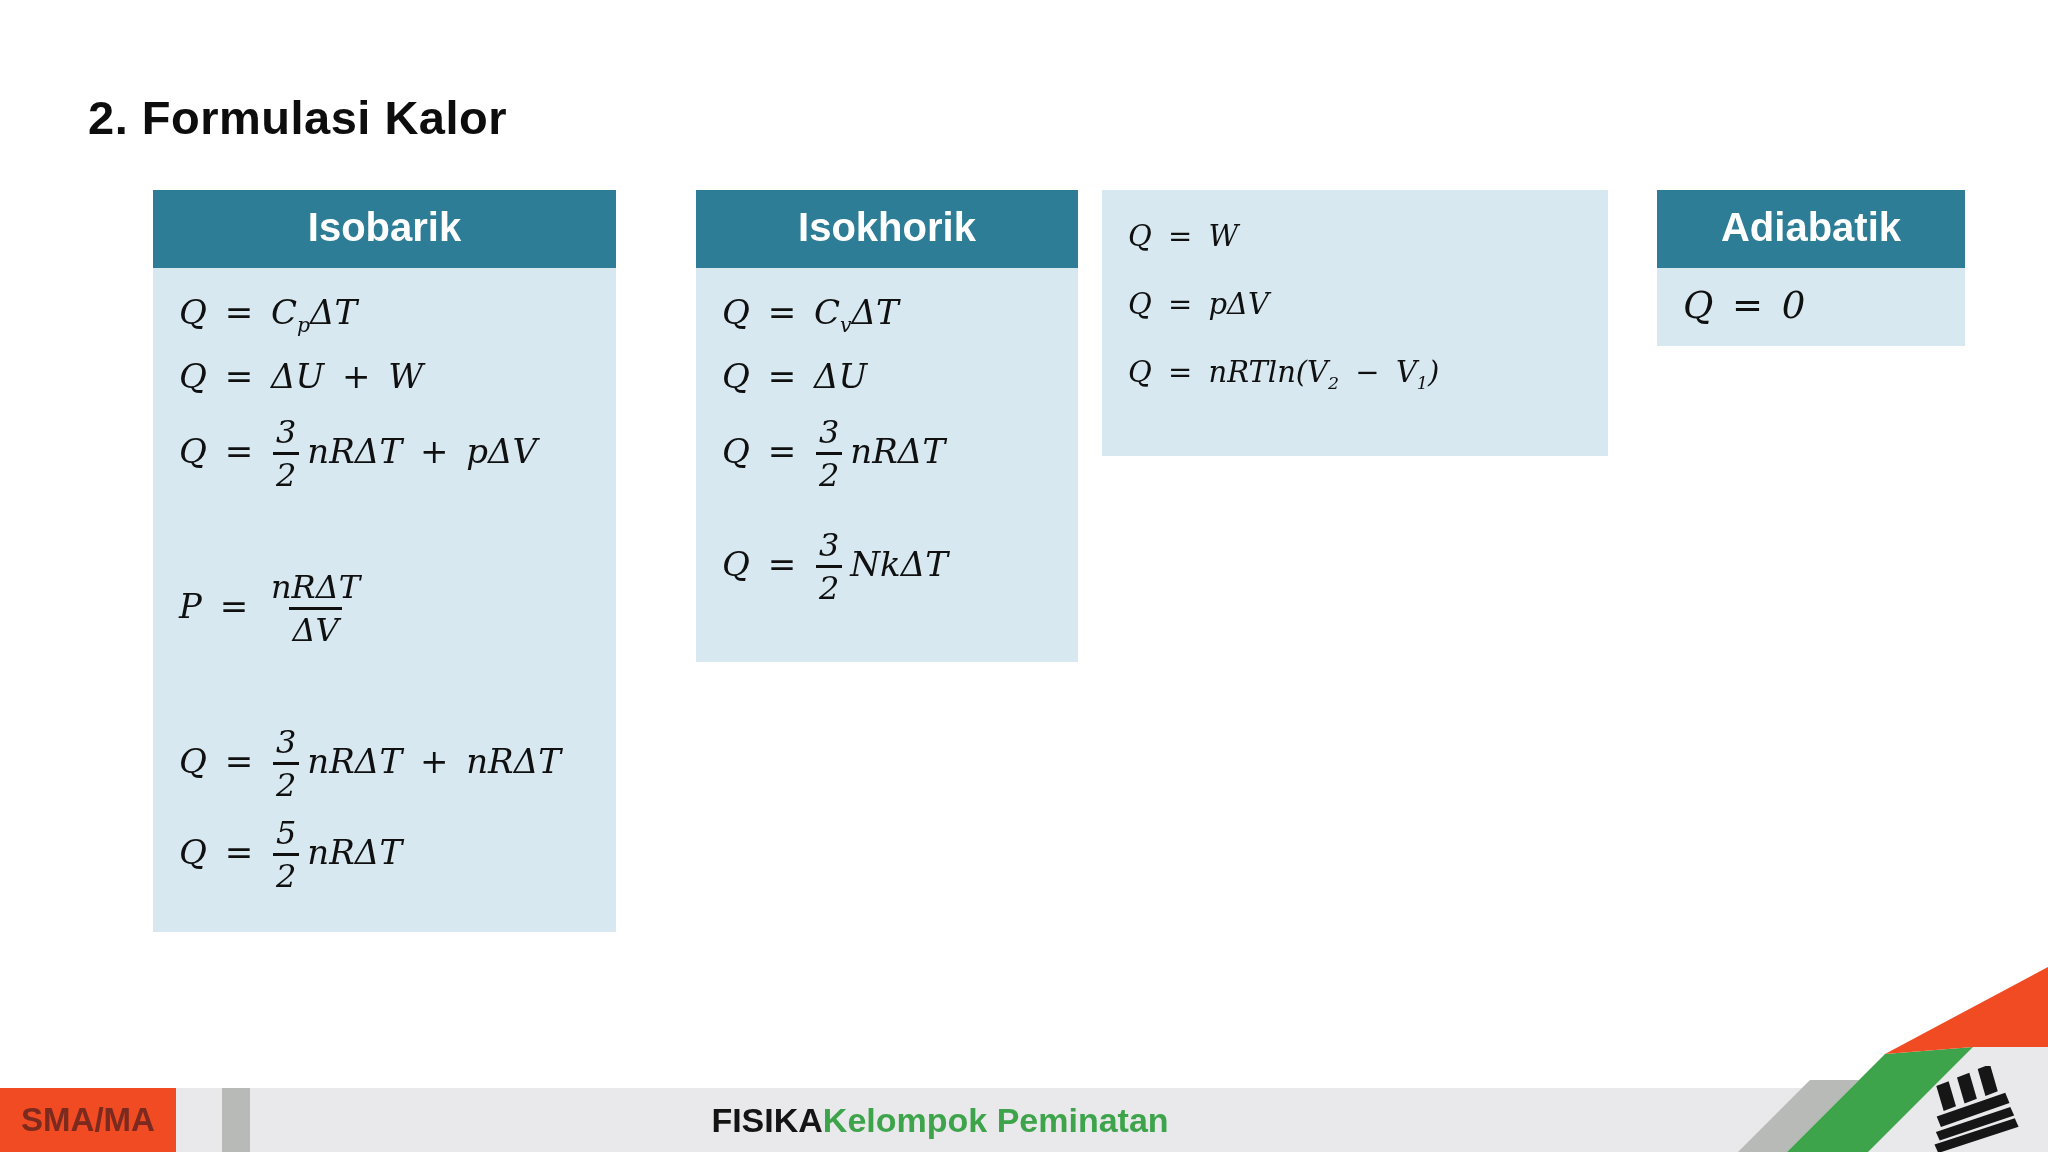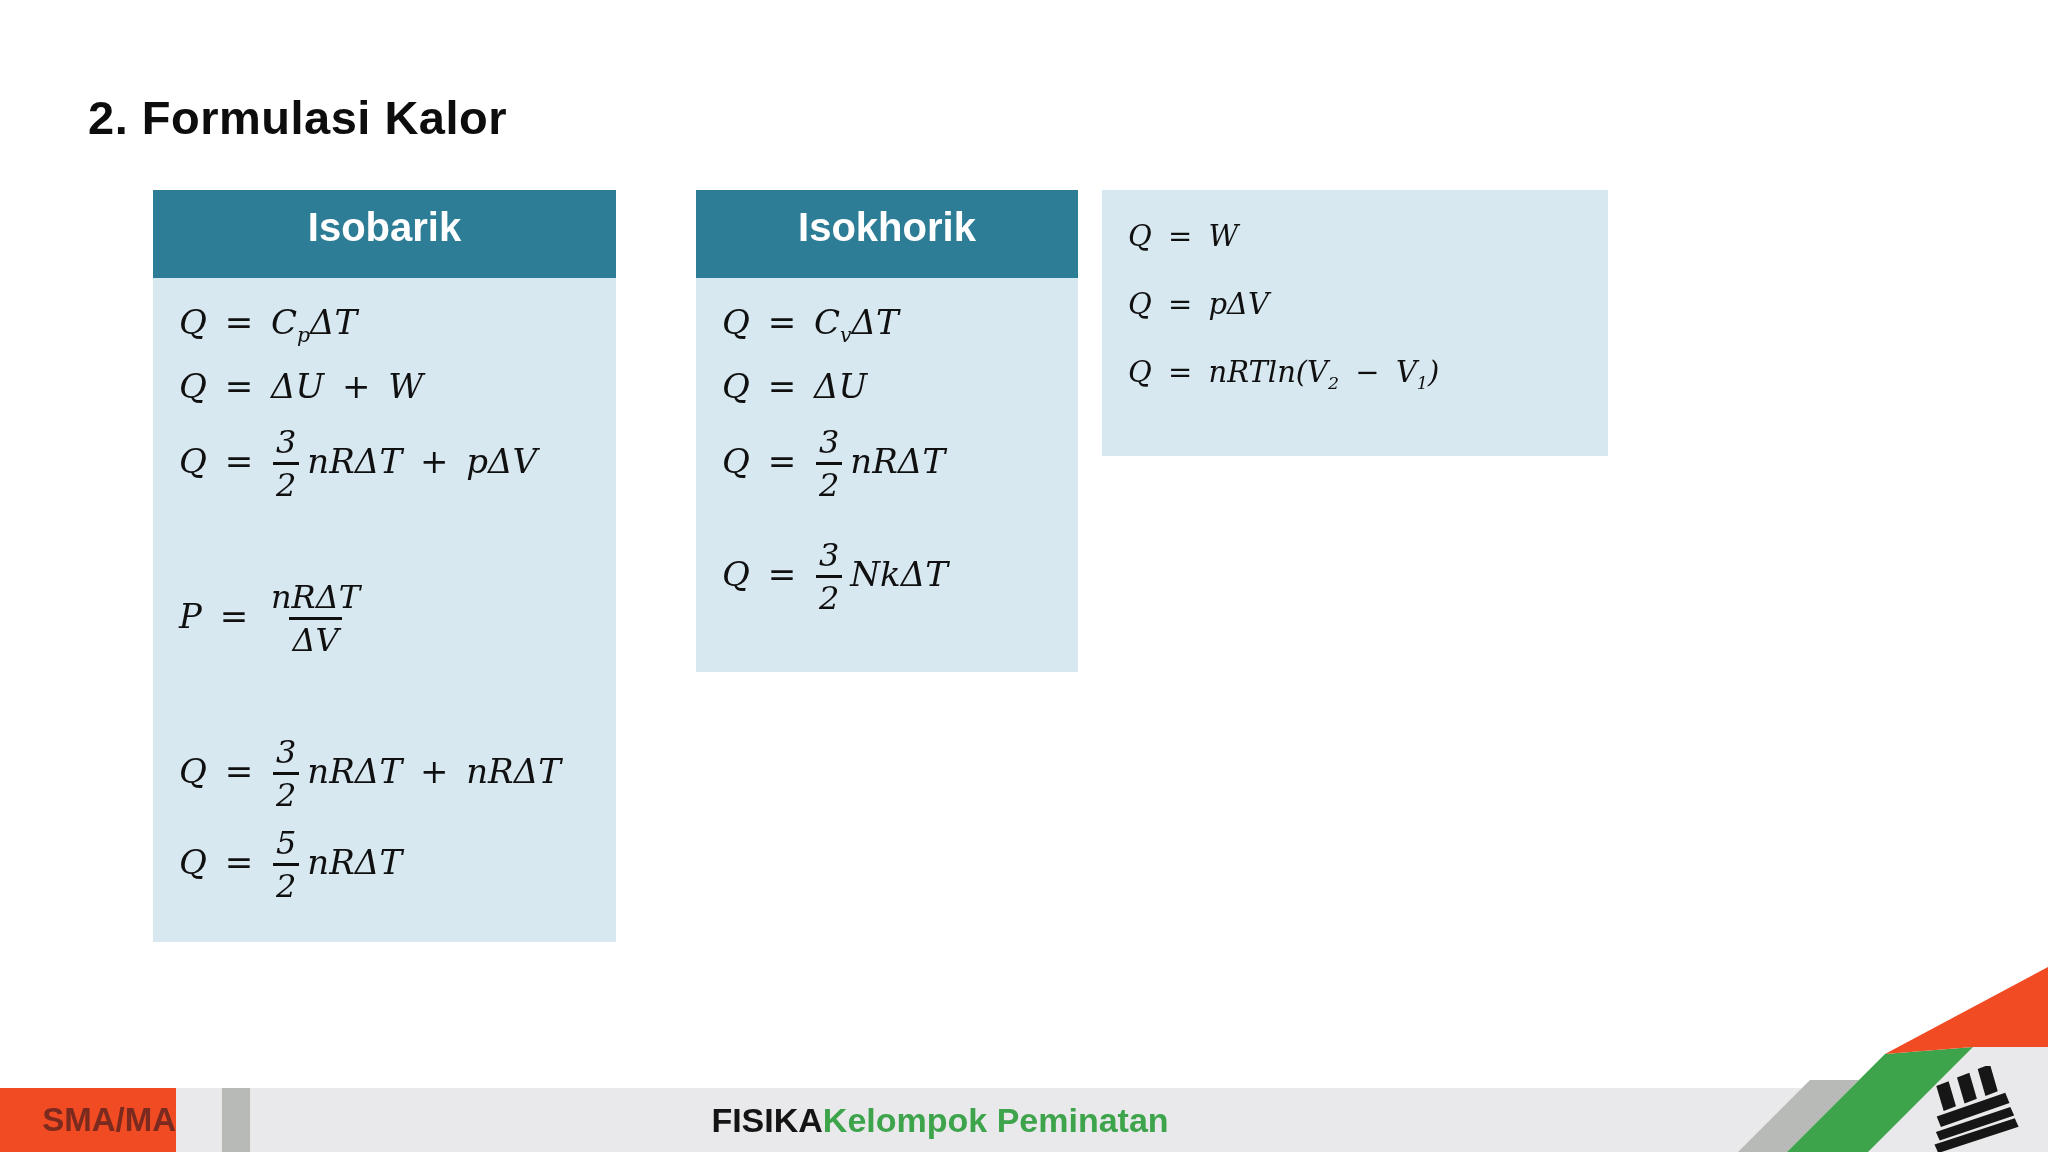--- a/index.html
+++ b/index.html
@@ -11,21 +11,21 @@
   .slide{position:relative;width:2048px;height:1152px;background:#ffffff;overflow:hidden;
          font-family:"Liberation Sans",sans-serif;}
   .title{position:absolute;left:88px;top:90px;margin:0;font-size:47px;font-weight:bold;
          color:#0d0d0d;letter-spacing:0.5px;}
   
   .col{position:absolute;top:190px;}
   .col-0{left:153px;width:463px;}
   .col-1{left:696px;width:382px;}
   .col-2{left:1102px;width:506px;}
   .col-3{left:1657px;width:308px;}
-  .col-head{height:88px;line-height:74px;text-align:center;background:var(--header-teal,#2D7D96);
+  .col-head{height:78px;line-height:74px;text-align:center;background:var(--header-teal,#2D7D96);
             color:#ffffff;font-size:40px;font-weight:bold;}
   .col-body{background:var(--panel-blue,#D7E8F0);padding:12px 2px 0 26px;overflow:hidden;}
   .col-0 .col-body{height:664px;}
   .col-1 .col-body{height:394px;}
   .col-2 .col-body{height:266px;}
   .col-3 .col-body{height:78px;padding-top:4px;}
   .formula{font-family:"DejaVu Serif",serif;font-style:italic;color:#101010;
            font-size:34px;line-height:64px;word-spacing:7px;white-space:nowrap;}
   .col-2 .formula{font-size:29px;line-height:68px;}
   .col-3 .formula{font-size:37px;line-height:68px;}
@@ -39,21 +39,21 @@
   
   .footer-bar{position:absolute;left:0;top:1088px;width:2048px;height:64px;
               background:var(--footer-gray,#E9E9EB);z-index:1;}
   .corner-decor{position:absolute;left:0;top:0;z-index:2;pointer-events:none;}
   .poly-corner{fill:var(--footer-gray,#E9E9EB);}
   .poly-gray{fill:var(--stripe-gray,#B7BAB6);}
   .poly-green{fill:var(--accent-green,#3EA44B);}
   .poly-orange{fill:var(--accent-orange,#F04B23);}
   .level-badge{position:absolute;left:0;top:1088px;width:176px;height:64px;z-index:3;
                background:var(--accent-orange,#F04B23);color:var(--badge-text,#7A2A1E);
-               font-size:33px;font-weight:600;display:flex;align-items:center;justify-content:flex-end;}
+               font-size:33px;font-weight:600;display:flex;align-items:center;justify-content:center;}
   .badge-sep{position:absolute;left:222px;top:1088px;width:28px;height:64px;z-index:3;
              background:var(--stripe-gray,#B7BAB6);}
   .footer-text{position:absolute;left:710px;top:1088px;width:460px;height:64px;z-index:3;
                display:flex;align-items:center;justify-content:center;
                font-size:34px;font-weight:bold;white-space:nowrap;}
   .footer-text .subject{color:#141414;}
   .footer-text .series{color:var(--accent-green,#3EA44B);}
   .logo{position:absolute;left:1916px;top:1066px;z-index:4;}
   .logo *{fill:#161616;}
 </style>
@@ -105,20 +105,26 @@
   </section>
 
   <section class="col col-2">
     <div class="col-body">
         <div class="formula"><span>Q = W</span></div>
         <div class="formula"><span>Q = pΔV</span></div>
         <div class="formula"><span>Q = nRTln(V</span><sub>2</sub><span> − V</span><sub>1</sub><span>)</span></div>
       </div>
   </section>
 
+  <section class="col col-3">
+    <header class="col-head">Adiabatik</header>
+    <div class="col-body">
+        <div class="formula"><span>Q = 0</span></div>
+      </div>
+  </section>
 
   <div class="footer-bar"></div>
 
   <svg class="corner-decor" width="2048" height="1152" viewBox="0 0 2048 1152" aria-hidden="true">
     <polygon class="poly-corner" points="1868,1152 1973,1047 2048,1047 2048,1152"></polygon>
     <polygon class="poly-gray" points="1738,1152 1810,1080 1859,1080 1787,1152"></polygon>
     <polygon class="poly-green" points="1787,1152 1885,1054 1973,1047 1868,1152"></polygon>
     <polygon class="poly-orange" points="1885,1054 2048,967 2048,1047 1973,1047"></polygon>
   </svg>
 

